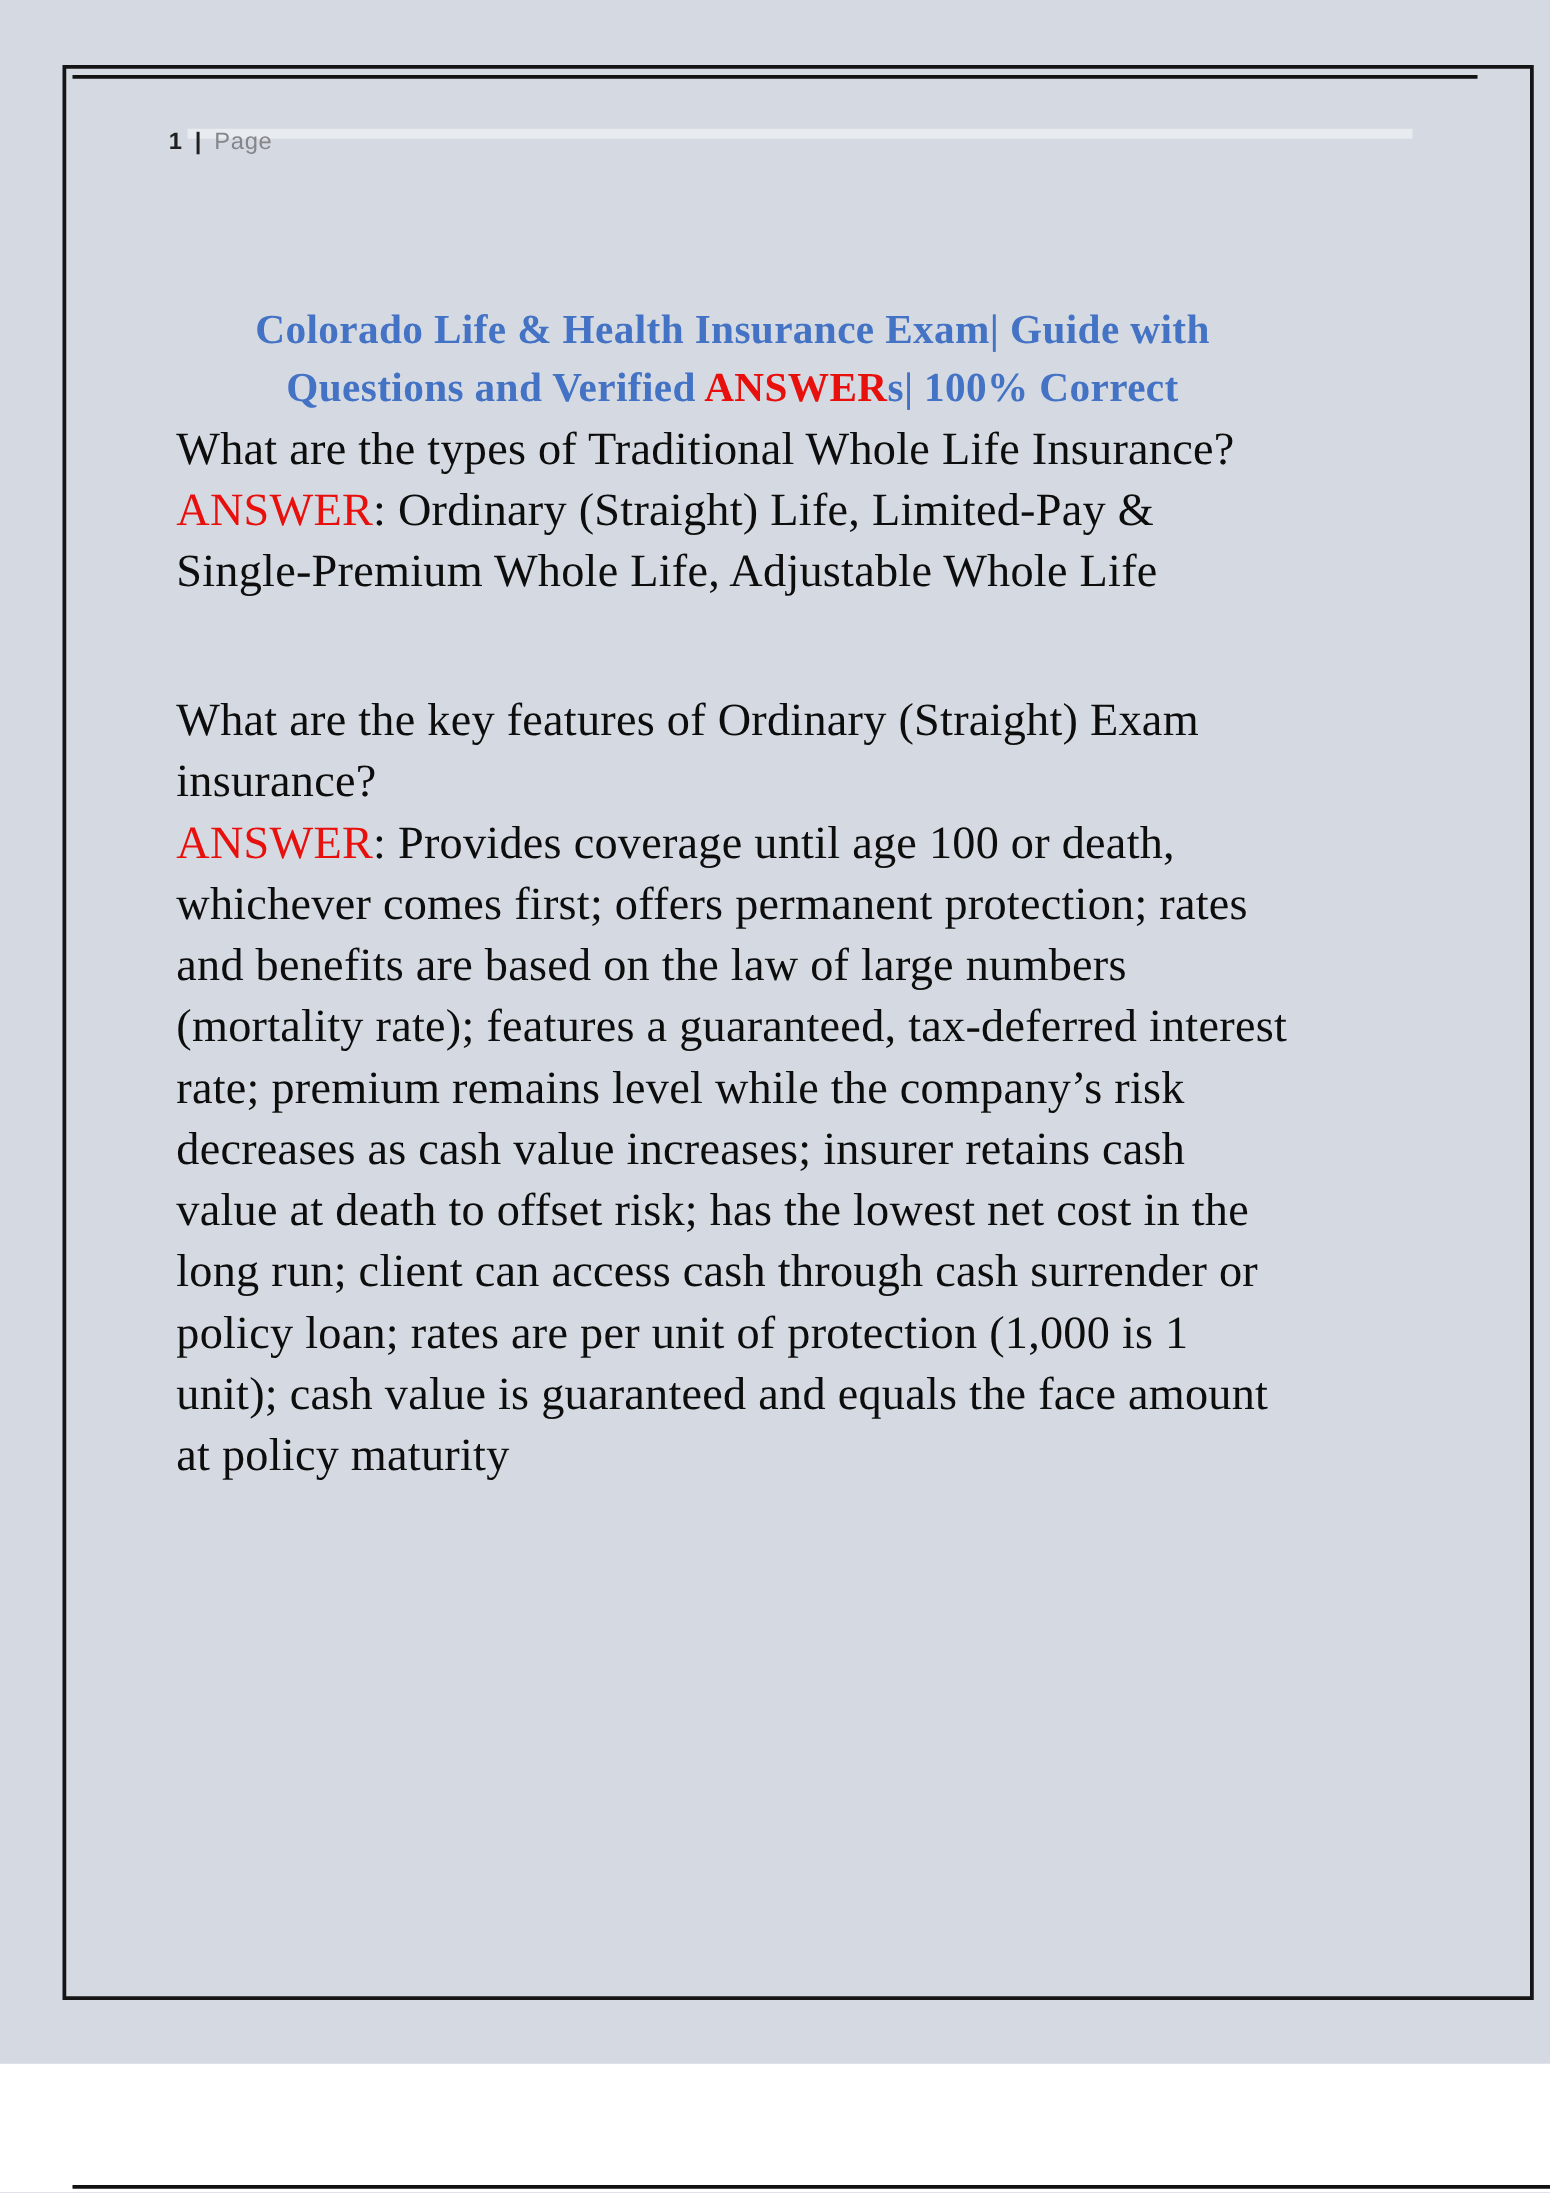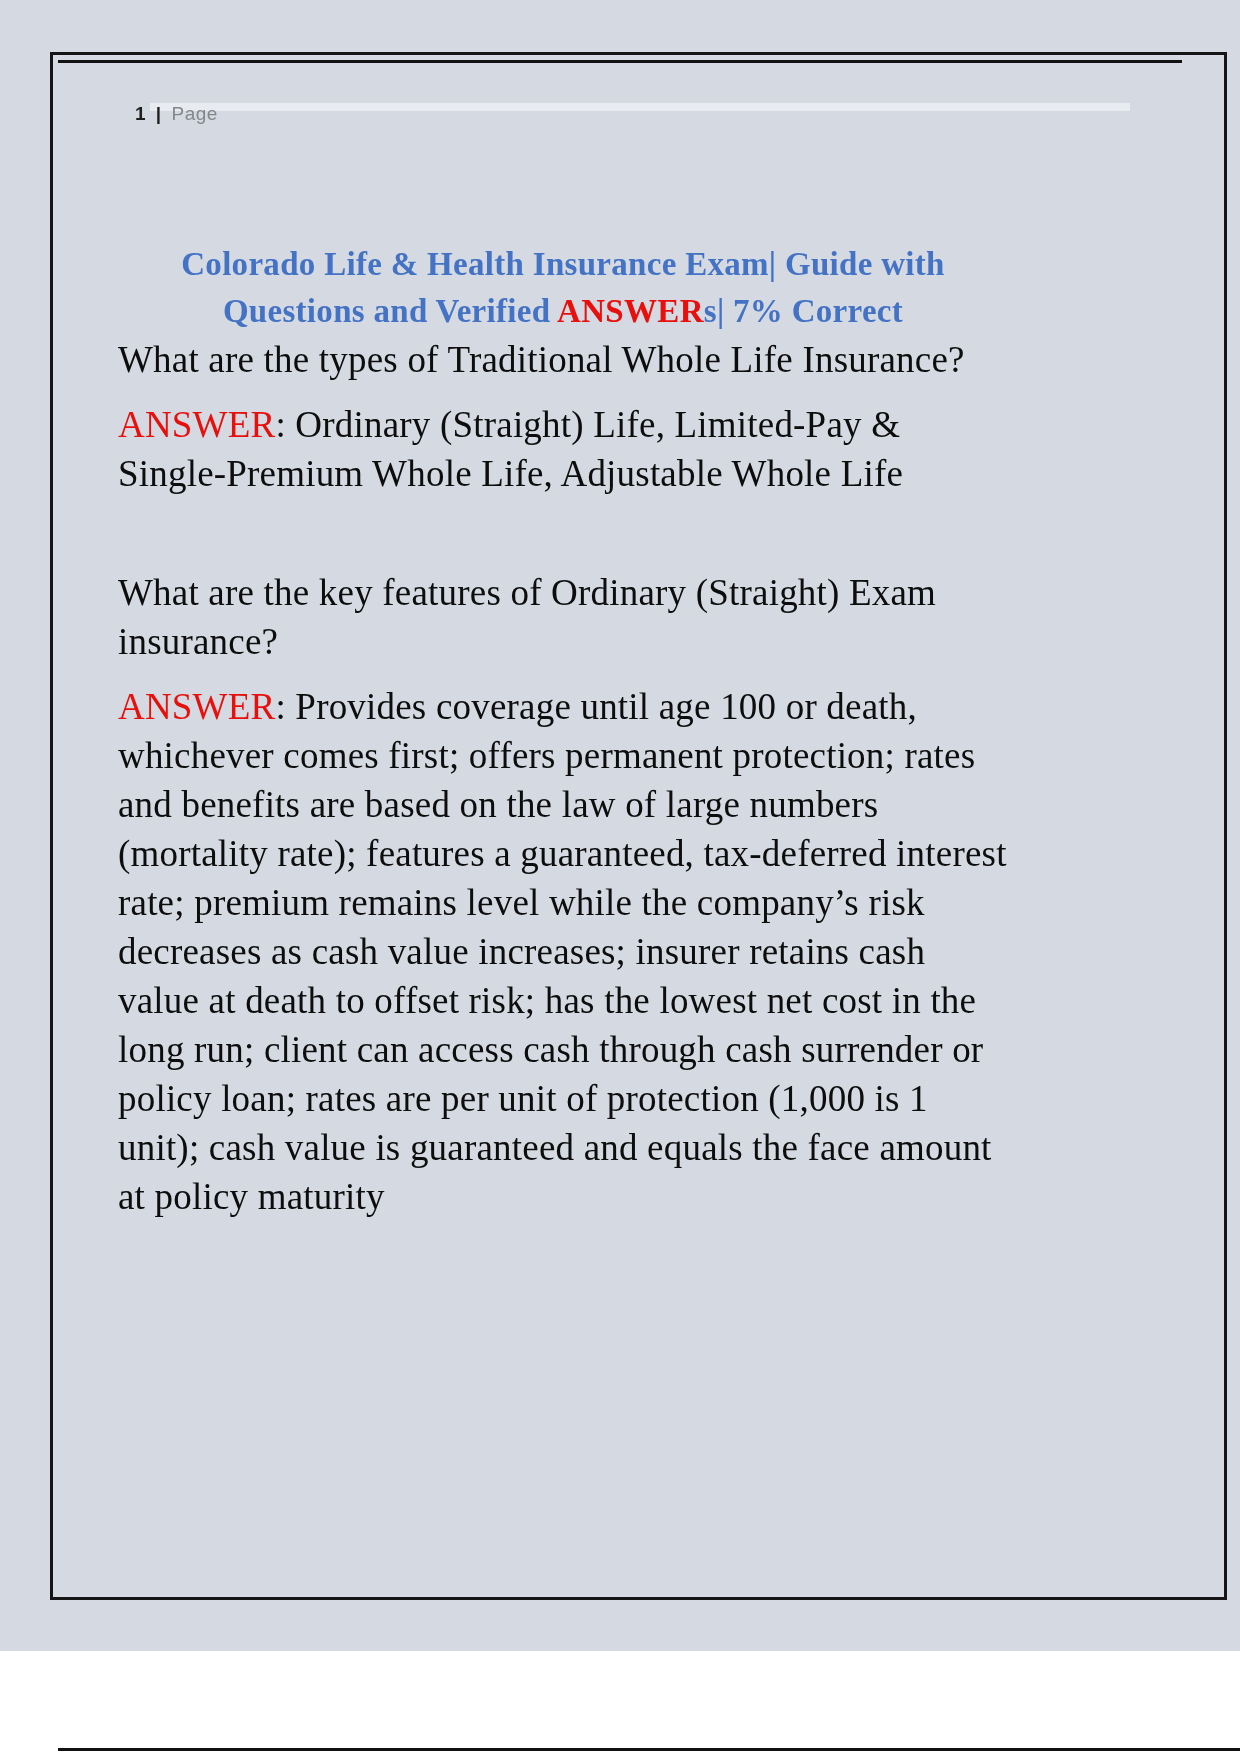--- a/index.html
+++ b/index.html
@@ -38,21 +38,21 @@
     font-size: 19px;
     letter-spacing: 0.5px;
     color: #262626;
   }
   .page-header .num { font-weight: bold; color: #1f1f1f; }
   .page-header .sep { font-weight: bold; color: #1f1f1f; padding: 0 4px; }
   .page-header .lbl { color: #85868a; }
 
   .content {
     position: absolute;
-    top: 186px; left: 65px;
+    top: 186px; left: 88px;
     width: 890px;
   }
 
   .doc-title {
     text-align: center;
     font-weight: bold;
     font-size: 33px;
     line-height: 47px;
     color: #4472c4;
     letter-spacing: 0.3px;
@@ -61,21 +61,21 @@
 
   .qa-block:first-of-type { margin-top: 4px; }
   .qa-block + .qa-block { margin-top: 70px; }
 
   .question, .answer {
     font-size: 37px;
     line-height: 49px;
     color: #0d0d0d;
     letter-spacing: 0.2px;
   }
-  .answer { margin-top: 16px; }
+  .answer { margin-top: 0; }
   .answer-label { color: #e8100c; }
 
   
   .bottom-white {
     position: absolute;
     left: 0; top: 1651px;
     width: 1240px; height: 103px;
     background: #ffffff;
   }
   .bottom-rule {
@@ -97,21 +97,21 @@
     <div class="page-header">
       <span class="num">1</span>
       <span class="sep">|</span>
       <span class="lbl">Page</span>
     </div>
 
     <div class="content">
 
       <div class="doc-title">
         <span>Colorado Life &amp; Health Insurance Exam| Guide with</span><br>
-        <span>Questions and Verified </span><span class="red">ANSWER</span><span>s| 7% Correct</span>
+        <span>Questions and Verified </span><span class="red">ANSWER</span><span>s| 100% Correct</span>
       </div>
 
       <div class="qa-block">
         <p class="question">What are the types of Traditional Whole Life Insurance?</p>
         <p class="answer"><span class="answer-label">ANSWER</span><span>: Ordinary (Straight) Life, Limited-Pay &amp; Single-Premium Whole Life, Adjustable Whole Life</span></p>
       </div>
 
       <div class="qa-block">
         <p class="question">What are the key features of Ordinary (Straight) Exam insurance?</p>
         <p class="answer"><span class="answer-label">ANSWER</span><span>: Provides coverage until age 100 or death, whichever comes first; offers permanent protection; rates and benefits are based on the law of large numbers (mortality rate); features a guaranteed, tax-deferred interest rate; premium remains level while the company’s risk decreases as cash value increases; insurer retains cash value at death to offset risk; has the lowest net cost in the long run; client can access cash through cash surrender or policy loan; rates are per unit of protection (1,000 is 1 unit); cash value is guaranteed and equals the face amount at policy maturity</span></p>

